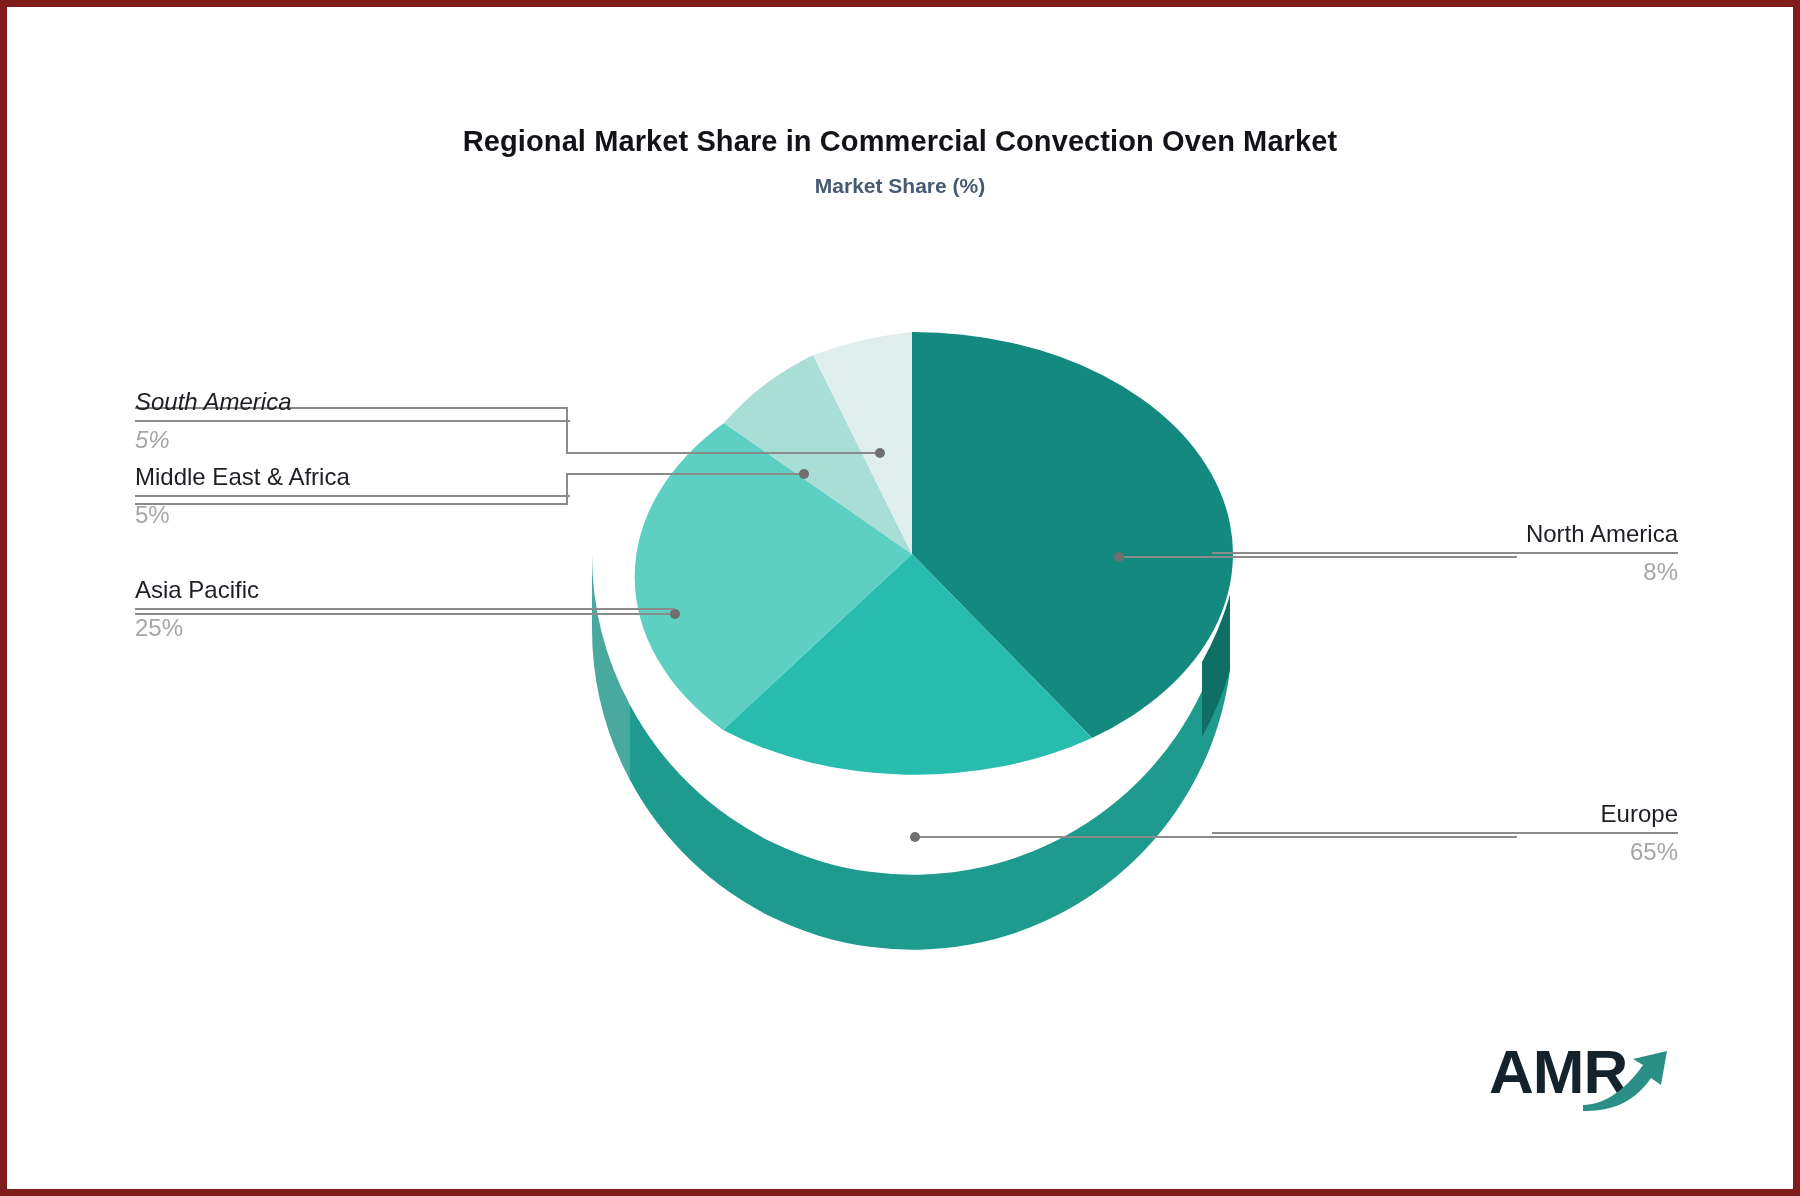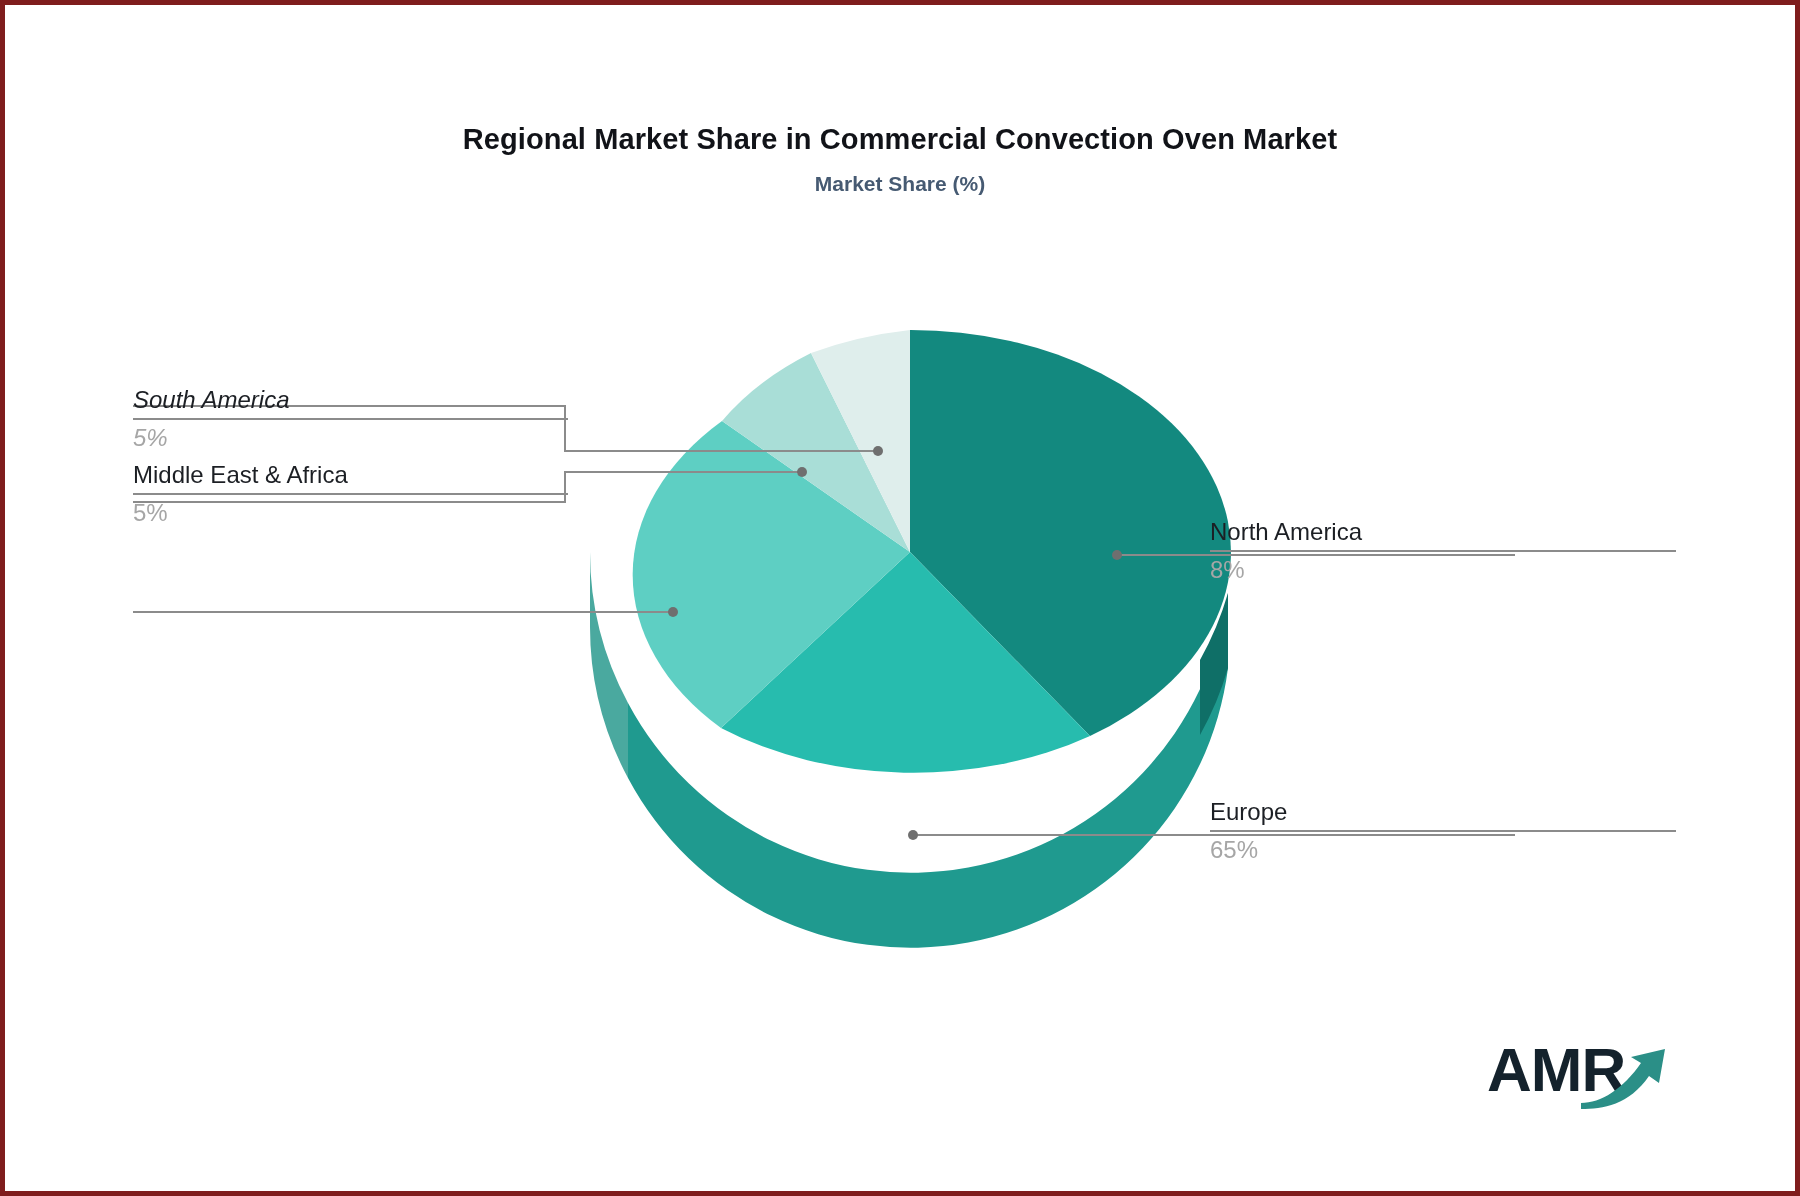--- a/index.html
+++ b/index.html
@@ -6,21 +6,21 @@
   html, body {
     width: 1800px; height: 1196px;
     background: #ffffff;
     font-family: "Liberation Sans", sans-serif;
     overflow: hidden;
   }
   #canvas {
     position: relative;
     width: 1800px; height: 1196px;
     background: #ffffff;
-    border: 5px solid #7f1d1d;
+    border: 7px solid #7f1d1d;
   }
 
   
   #title {
     position: absolute;
     left: 0; right: 0; top: 118px;
     text-align: center;
     font-size: 29px;
     font-weight: bold;
     color: #111318;
@@ -59,21 +59,21 @@
     border-top: 2px solid #8b8b8b;
     margin-top: 3px;
   }
   .callout .pct {
     font-size: 24px;
     color: #a6a6a6;
     line-height: 32px;
     margin-top: 2px;
     white-space: nowrap;
   }
-  .callout.right { }
+  .callout.right { text-align: right; }
   .callout.left  { text-align: left; }
 
   
   #amr-logo {
     position: absolute;
     left: 1470px; top: 1030px;
     width: 180px; height: 78px; margin-left: 12px;
   }
   #amr-logo .amr-text {
     position: absolute;
@@ -148,20 +148,25 @@
     <div class="rule"></div>
     <div class="pct">5%</div>
   </div>
 
   <div class="callout left" style="left:128px; top:455px; width:435px;">
     <div class="name">Middle East &amp; Africa</div>
     <div class="rule"></div>
     <div class="pct">5%</div>
   </div>
 
+  <div class="callout left" style="left:128px; top:568px; width:540px;">
+    <div class="name">Asia Pacific</div>
+    <div class="rule"></div>
+    <div class="pct">25%</div>
+  </div>
 
   <div class="callout right" style="left:1205px; top:512px; width:466px;">
     <div class="name">North America</div>
     <div class="rule"></div>
     <div class="pct">8%</div>
   </div>
 
   <div class="callout right" style="left:1205px; top:792px; width:466px;">
     <div class="name">Europe</div>
     <div class="rule"></div>

